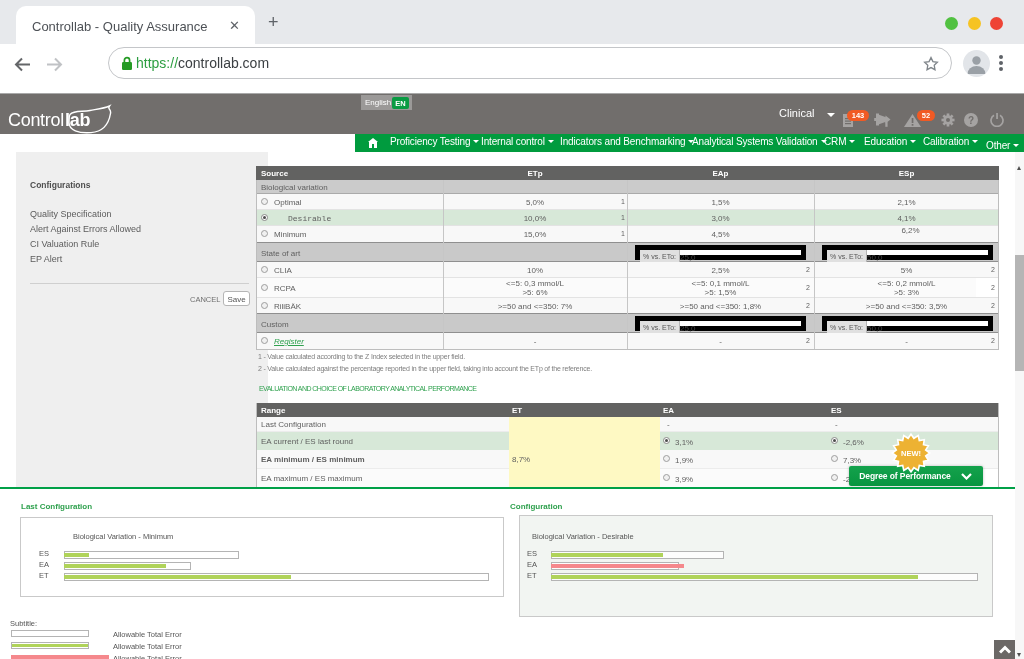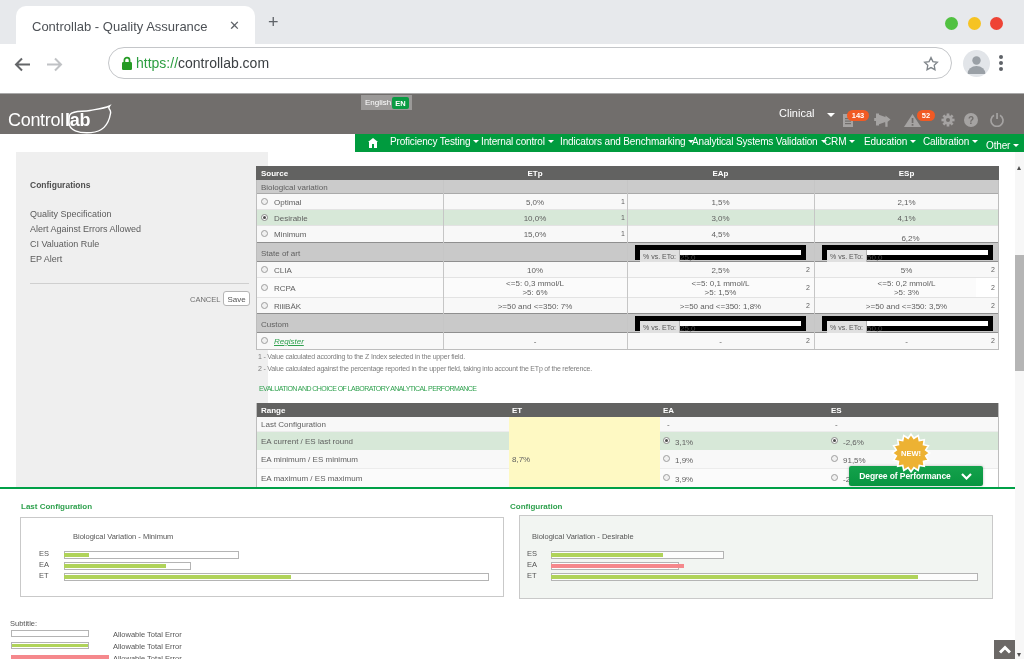--- a/index.html
+++ b/index.html
@@ -214,33 +214,33 @@
     <div class="trow" style="top:28px; height:16px; background:#f8f8f8; border-bottom:1px solid #e3e3e3;">
       <div class="radio" style="left:5px;top:4px;"></div>
       <div class="cell" style="left:18px;top:4px;">Optimal</div>
       <div class="cell cc" style="left:187px;top:4px;width:184px;">5,0%</div>
       <div class="sup" style="right:374px;top:4px;">1</div>
       <div class="cell cc" style="left:371px;top:4px;width:187px;">1,5%</div>
       <div class="cell cc" style="left:558px;top:4px;width:185px;">2,1%</div>
     </div>
     <div class="trow greenrow" style="top:44px; height:16px; border-bottom:1px solid #e3e3e3;">
       <div class="radiosel" style="left:5px;top:4px;"></div>
-      <div class="cell" style="left:18px;top:4px;">Desirable</div>
+      <div class="cell" style="left:32px;top:4px;font-family:Liberation Mono, monospace;">Desirable</div>
       <div class="cell cc" style="left:187px;top:4px;width:184px;">10,0%</div>
       <div class="sup" style="right:374px;top:4px;">1</div>
       <div class="cell cc" style="left:371px;top:4px;width:187px;">3,0%</div>
       <div class="cell cc" style="left:558px;top:4px;width:185px;">4,1%</div>
     </div>
     <div class="trow" style="top:60px; height:16px; background:#f8f8f8;">
       <div class="radio" style="left:5px;top:4px;"></div>
       <div class="cell" style="left:18px;top:4px;">Minimum</div>
       <div class="cell cc" style="left:187px;top:4px;width:184px;">15,0%</div>
       <div class="sup" style="right:374px;top:4px;">1</div>
       <div class="cell cc" style="left:371px;top:4px;width:187px;">4,5%</div>
-      <div class="cell cc" style="left:558px;top:8px;width:185px;padding-left:8px;">6,2%</div>
+      <div class="cell cc" style="left:558px;top:0;width:185px;padding-left:8px;">6,2%</div>
     </div>
 
     <div class="trow gray2" style="top:76px; height:20px; border-top:1px solid #8f8f8f; border-bottom:1px solid #8f8f8f;">
       <div class="cell" style="left:5px;top:6px;">State of art</div>
       <div class="inpgrp" style="left:379px;top:2px;width:171px;">
         <div class="inplab">% vs. ETo:</div>
           <div class="inpval">25,0</div>
       </div>
       <div class="inpgrp" style="left:566px;top:2px;width:171px;">
         <div class="inplab">% vs. ETo:</div>
@@ -321,25 +321,25 @@
       <div class="cell" style="left:579px;top:3px;">-</div>
     </div>
     <div class="trow greenrow" style="top:29px; height:18px;">
       <div class="cell" style="left:5px;top:5px;">EA current / ES last round</div>
       <div class="radiosel" style="left:407px;top:5px;"></div>
       <div class="cell" style="left:419px;top:6px;">3,1%</div>
       <div class="radiosel" style="left:575px;top:5px;"></div>
       <div class="cell" style="left:587px;top:6px;">-2,6%</div>
     </div>
     <div class="trow" style="top:47px; height:19px; background:#f8f8f8; border-bottom:1px solid #ececec;">
-      <div class="cell" style="left:5px;top:5px;">EA minimum / ES minimum</div>
+      <div class="cell" style="left:5px;top:5px;font-weight:bold;">EA minimum / ES minimum</div>
       <div class="radio" style="left:407px;top:5px;"></div>
       <div class="cell" style="left:419px;top:6px;">1,9%</div>
       <div class="radio" style="left:575px;top:5px;"></div>
-      <div class="cell" style="left:587px;top:6px;">91,5%</div>
+      <div class="cell" style="left:587px;top:6px;">7,3%</div>
     </div>
     <div class="trow" style="top:66px; height:18px;">
       <div class="cell" style="left:5px;top:5px;">EA maximum / ES maximum</div>
       <div class="radio" style="left:407px;top:5px;"></div>
       <div class="cell" style="left:419px;top:6px;">3,9%</div>
       <div class="radio" style="left:575px;top:5px;"></div>
       <div class="cell" style="left:587px;top:6px;">-2,4%</div>
     </div>
 
     <div style="position:absolute;left:253px;top:14px;width:151px;height:70px;background:#fef9c3;">
@@ -368,21 +368,21 @@
       <div class="outline" style="left:43px;top:33px;width:175px;height:8px;"></div>
       <div class="gbar" style="left:43px;top:35px;width:25px;height:4px;"></div>
       <div class="barlabel" style="left:18px;top:42px;">EA</div>
       <div class="outline" style="left:43px;top:44px;width:127px;height:8px;"></div>
       <div class="gbar" style="left:43px;top:46px;width:102px;height:4px;"></div>
       <div class="barlabel" style="left:18px;top:53px;">ET</div>
       <div class="outline" style="left:43px;top:55px;width:425px;height:8px;"></div>
       <div class="gbar" style="left:43px;top:57px;width:227px;height:4px;"></div>
     </div>
     <div class="gtitle" style="left:510px;top:13px;">Configuration</div>
-    <div class="panel" style="left:519px;top:26px;width:474px;height:84px;background:#f2f5f2;">
+    <div class="panel" style="left:519px;top:26px;width:474px;height:102px;background:#f2f5f2;">
       <div class="bartext" style="left:12px;top:16px;">Biological Variation - Desirable</div>
       <div class="barlabel" style="left:7px;top:33px;">ES</div>
       <div class="outline" style="left:31px;top:35px;width:173px;height:8px;background:#fdfdfd;"></div>
       <div class="gbar" style="left:31px;top:37px;width:112px;height:4px;"></div>
       <div class="barlabel" style="left:7px;top:44px;">EA</div>
       <div class="outline" style="left:31px;top:46px;width:128px;height:8px;background:#fdfdfd;"></div>
       <div class="pbar" style="left:31px;top:48px;width:133px;height:4px;"></div>
       <div class="barlabel" style="left:7px;top:55px;">ET</div>
       <div class="outline" style="left:31px;top:57px;width:427px;height:8px;background:#fdfdfd;"></div>
       <div class="gbar" style="left:31px;top:59px;width:367px;height:4px;"></div>

